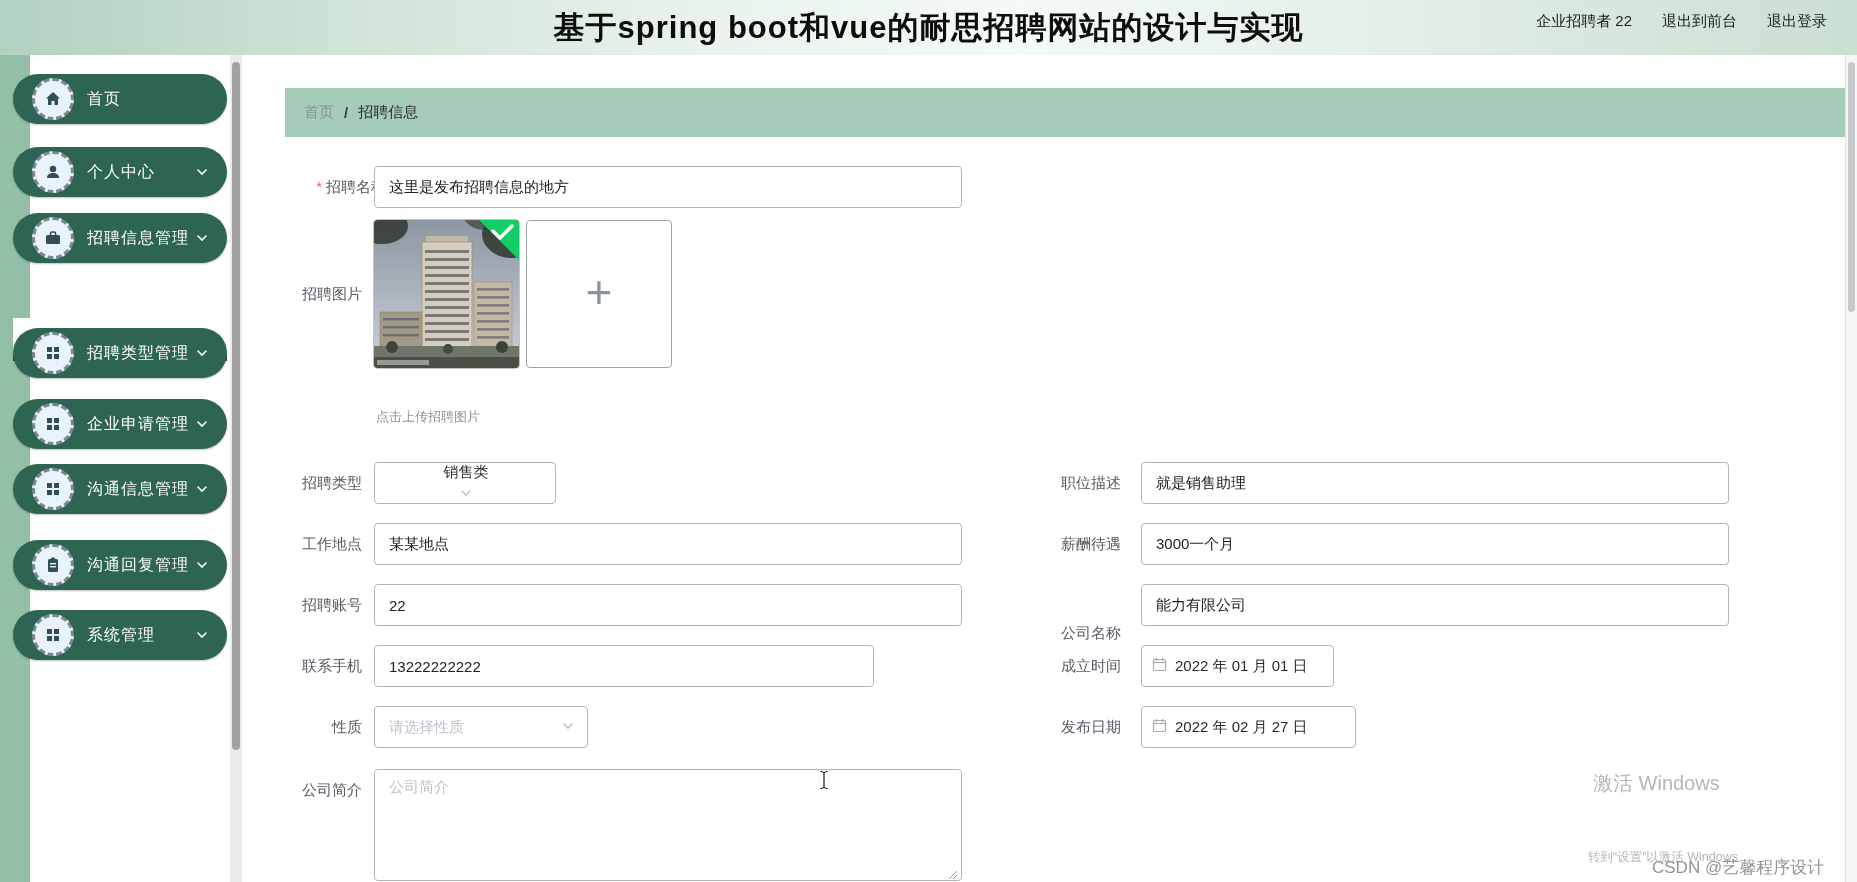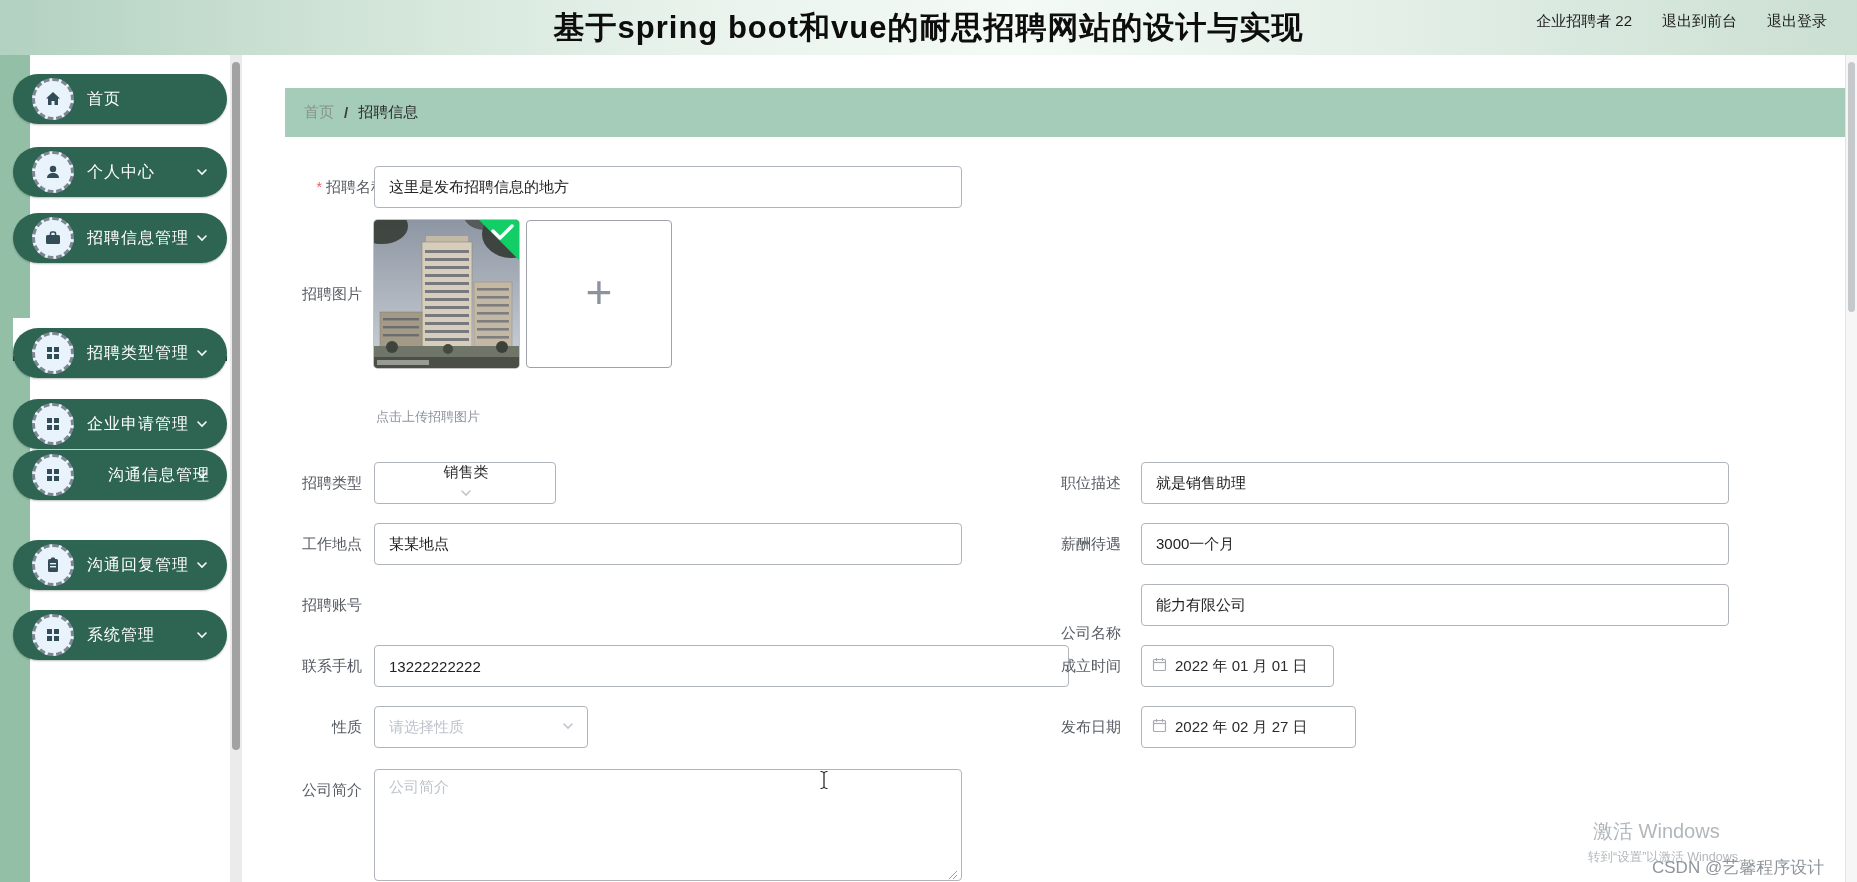--- a/index.html
+++ b/index.html
@@ -63,21 +63,21 @@
     box-shadow:0 0 0 1px #c4c4c4;}
   .upload-box{position:absolute;left:526px;top:220px;width:146px;height:148px;border:1px solid #9fa3a9;
     border-radius:4px;box-sizing:border-box;display:flex;align-items:center;justify-content:center;cursor:pointer;
     background:#fff;}
   .plus{font-size:46px;font-weight:200;color:#8c939d;line-height:1;margin-top:-4px;}
   .upload-tip{position:absolute;left:376px;top:408px;font-size:13px;color:#8c939d;cursor:pointer;}
 
   .resize-handle{position:absolute;left:946px;top:866px;width:12px;height:12px;}
 
   
-  .wm1{position:absolute;left:1593px;top:818px;font-size:20px;color:#b2b7bb;}
+  .wm1{position:absolute;left:1593px;top:770px;font-size:20px;color:#b2b7bb;}
   .wm2{position:absolute;left:1588px;top:849px;font-size:12.5px;color:#b2b7bb;}
   .wm-csdn{position:absolute;left:1652px;top:856px;font-size:17px;color:#8e959b;}
 
   .cursor-ibeam{position:absolute;left:818px;top:770px;}
 </style>
 </head>
 <body>
 
 <div id="app">
 
@@ -161,21 +161,21 @@
           </svg>
       </span>
       <span class="plabel">企业申请管理</span>
       <span class="chev">
         <svg width="14" height="14" viewBox="0 0 14 14">
             <path d="M3 5 l4 4 4 -4" stroke="#fff" stroke-width="1.6" fill="none" stroke-linecap="round"></path>
           </svg>
       </span>
     </div>
 
-    <div class="pill" style="top:395px;gap:21px;">
+    <div class="pill" style="top:409px;">
       <span class="icn">
         <svg width="20" height="20" viewBox="0 0 20 20">
             <rect x="4" y="4" width="5" height="5" fill="#324d58"></rect>
             <rect x="11" y="4" width="5" height="5" fill="#324d58"></rect>
             <rect x="4" y="11" width="5" height="5" fill="#324d58"></rect>
             <rect x="11" y="11" width="5" height="5" fill="#324d58"></rect>
           </svg>
       </span>
       <span class="plabel">沟通信息管理</span>
       <span class="chev">
@@ -305,25 +305,26 @@
   </div>
   <div class="row-label-r" style="top:462px;">职位描述</div>
   <input class="ctl" style="left: 1141px; top: 462px; width: 588px;" value="就是销售助理">
 
   <div class="row-label" style="top:523px;">工作地点</div>
   <input class="ctl" style="left: 374px; top: 523px; width: 588px;" value="某某地点">
   <div class="row-label-r" style="top:523px;">薪酬待遇</div>
   <input class="ctl" style="left: 1141px; top: 523px; width: 588px;" value="3000一个月">
 
   <div class="row-label" style="top:584px;">招聘账号</div>
+  <input class="ctl" style="left: 374px; top: 584px; width: 588px;" value="22">
   <div class="row-label-r" style="top:612px;">公司名称</div>
   <input class="ctl" style="left: 1141px; top: 584px; width: 588px;" value="能力有限公司">
 
   <div class="row-label" style="top:645px;">联系手机</div>
-  <input class="ctl" style="left: 374px; top: 645px; width: 695px;" value="13222222222">
+  <input class="ctl" style="left: 374px; top: 645px; width: 500px;" value="13222222222">
   <div class="row-label-r" style="top:645px;">成立时间</div>
   <div class="ctl datebox" style="left:1141px;top:645px;width:193px;">
     <span>
       <svg width="15" height="15" viewBox="0 0 15 15">
           <rect x="1.5" y="2.5" width="12" height="11" rx="1" fill="none" stroke="#a8abb2" stroke-width="1.2"></rect>
           <line x1="1.5" y1="5.5" x2="13.5" y2="5.5" stroke="#a8abb2" stroke-width="1.2"></line>
           <line x1="4.5" y1="1" x2="4.5" y2="4" stroke="#a8abb2" stroke-width="1.2"></line>
           <line x1="10.5" y1="1" x2="10.5" y2="4" stroke="#a8abb2" stroke-width="1.2"></line>
         </svg>
     </span>

